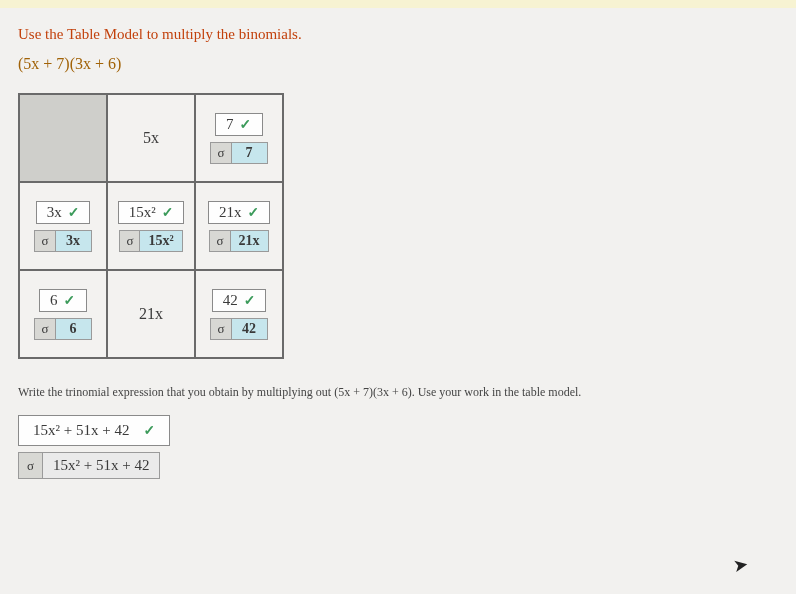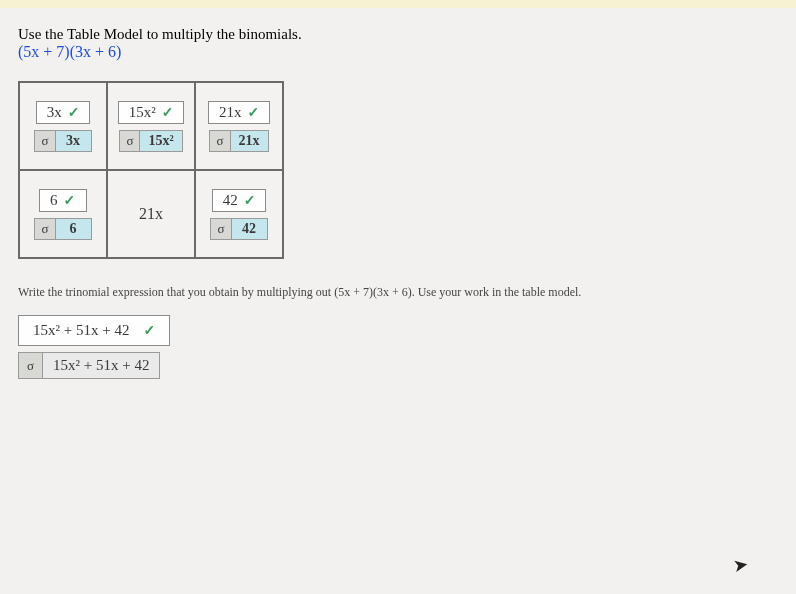--- a/index.html
+++ b/index.html
@@ -14,26 +14,27 @@
   }
   .top-banner {
     position: absolute;
     top: 0; left: 0; right: 0;
     height: 8px;
     background: #f7f3d2;
   }
   .instruction {
     margin-top: 16px;
     font-size: 15px;
-    color: #000000;
+    color: #c2410c;
   }
   .expression {
+    margin-top: 12px;
     font-size: 16px;
     font-family: 'Times New Roman', serif;
-    color: #1d4ed8;
+    color: #a16207;
   }
   .table-wrap {
     margin-top: 20px;
   }
   table.model {
     border-collapse: collapse;
   }
   table.model td {
     border: 2px solid #6a6a6a;
     width: 88px;
@@ -145,20 +146,40 @@
 <div class="top-banner"></div>
 
 
 
 <p class="instruction">Use the Table Model to multiply the binomials.</p>
 <p class="expression">(5x + 7)(3x + 6)</p>
 
 <div class="table-wrap">
 <table class="model">
   <tbody>
+        <tr>
+    <td class="dark"></td>
+    <td>
+      <div class="inner">
+        <span>5x</span>
+      </div>
+    </td>
+    <td>
+      <div class="inner">
+        <span class="val-box">
+          <span>7</span>
+          <span class="check">✓</span>
+        </span>
+        <span class="ans-row">
+          <span class="sigma">σ</span>
+          <span class="ans">7</span>
+        </span>
+      </div>
+    </td>
+  </tr>
   <tr>
     <td>
       <div class="inner">
         <span class="val-box">
           <span>3x</span>
           <span class="check">✓</span>
         </span>
         <span class="ans-row">
           <span class="sigma">σ</span>
           <span class="ans">3x</span>

